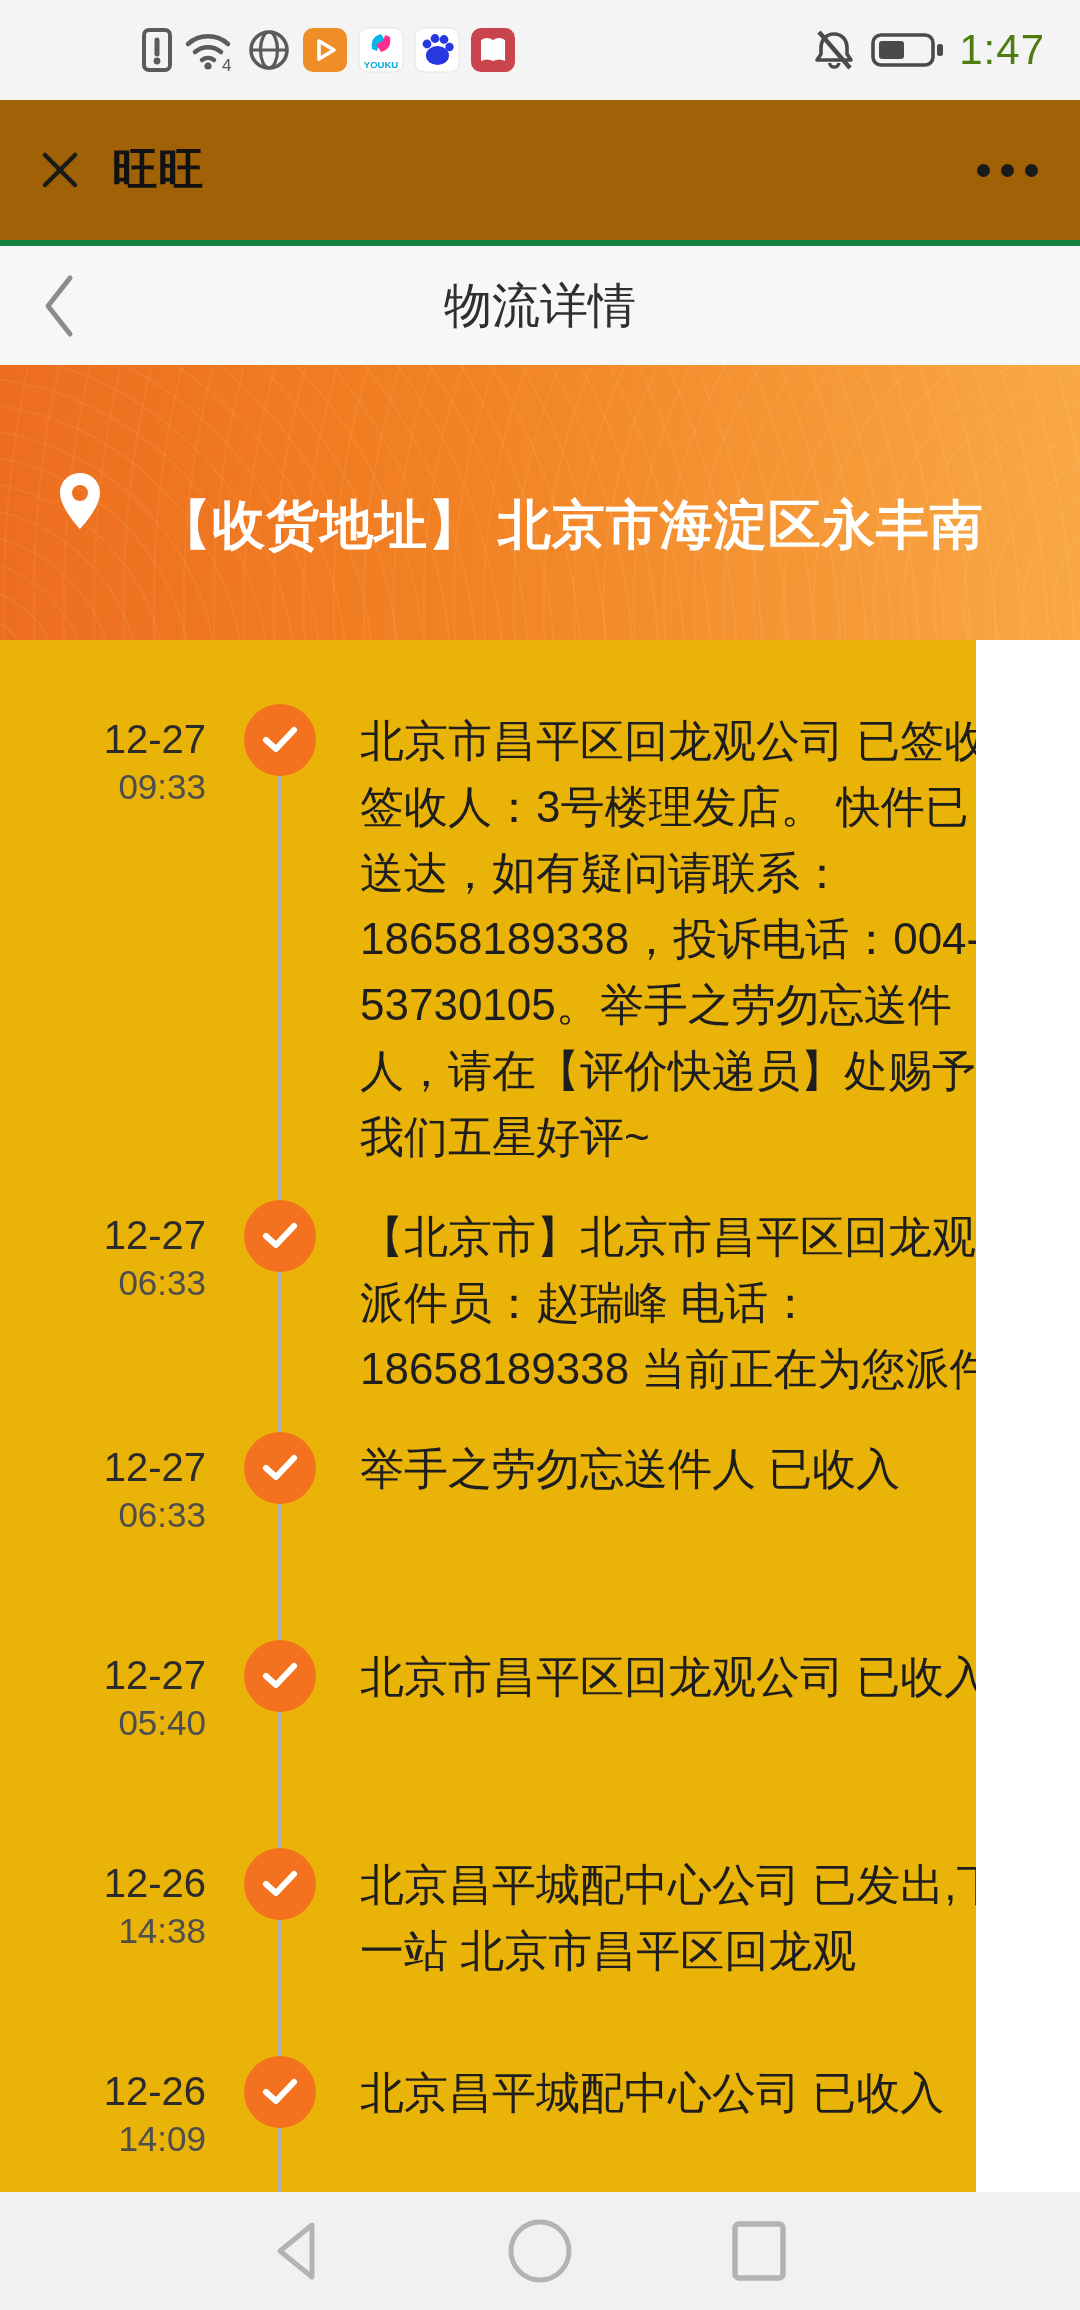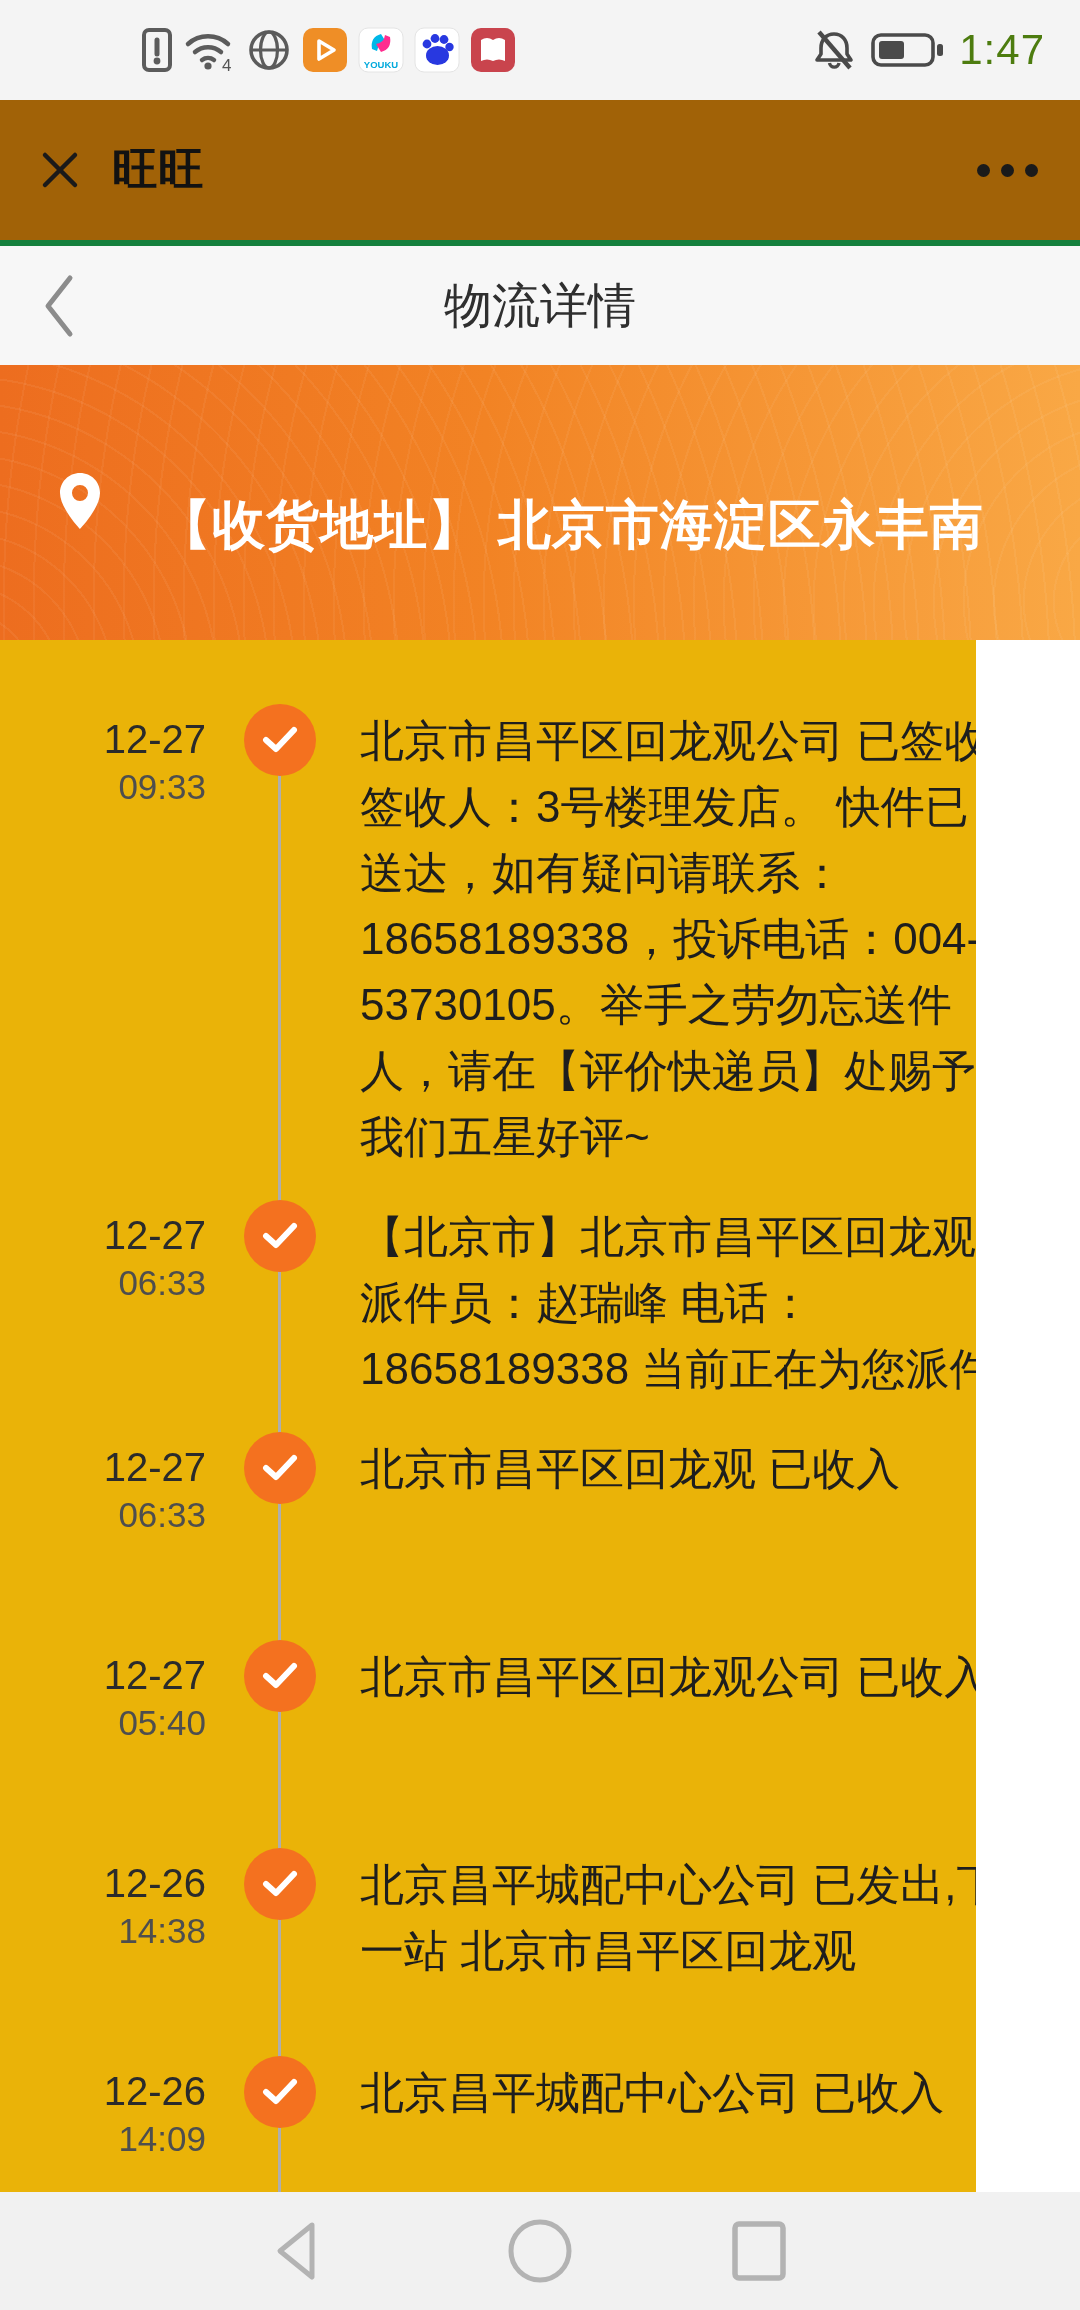--- a/index.html
+++ b/index.html
@@ -188,21 +188,21 @@
       <div class="t-date">12-27</div>
       <div class="t-time">06:33</div>
     </div>
     <div class="t-nodecol">
       <div class="t-node">
         <svg width="38" height="28" viewBox="0 0 38 28">
           <path d="M5 14 L15 23 L33 4" fill="none" stroke="#ffffff" stroke-width="6" stroke-linecap="round" stroke-linejoin="round"></path>
         </svg>
       </div>
     </div>
-    <div class="t-text">北京市昌平区回龙观 已收入</div>
+    <div class="t-text">举手之劳勿忘送件人 已收入</div>
   </div>
 
   <div class="t-row">
     <div class="t-datecol">
       <div class="t-date">12-27</div>
       <div class="t-time">05:40</div>
     </div>
     <div class="t-nodecol">
       <div class="t-node">
         <svg width="38" height="28" viewBox="0 0 38 28">

